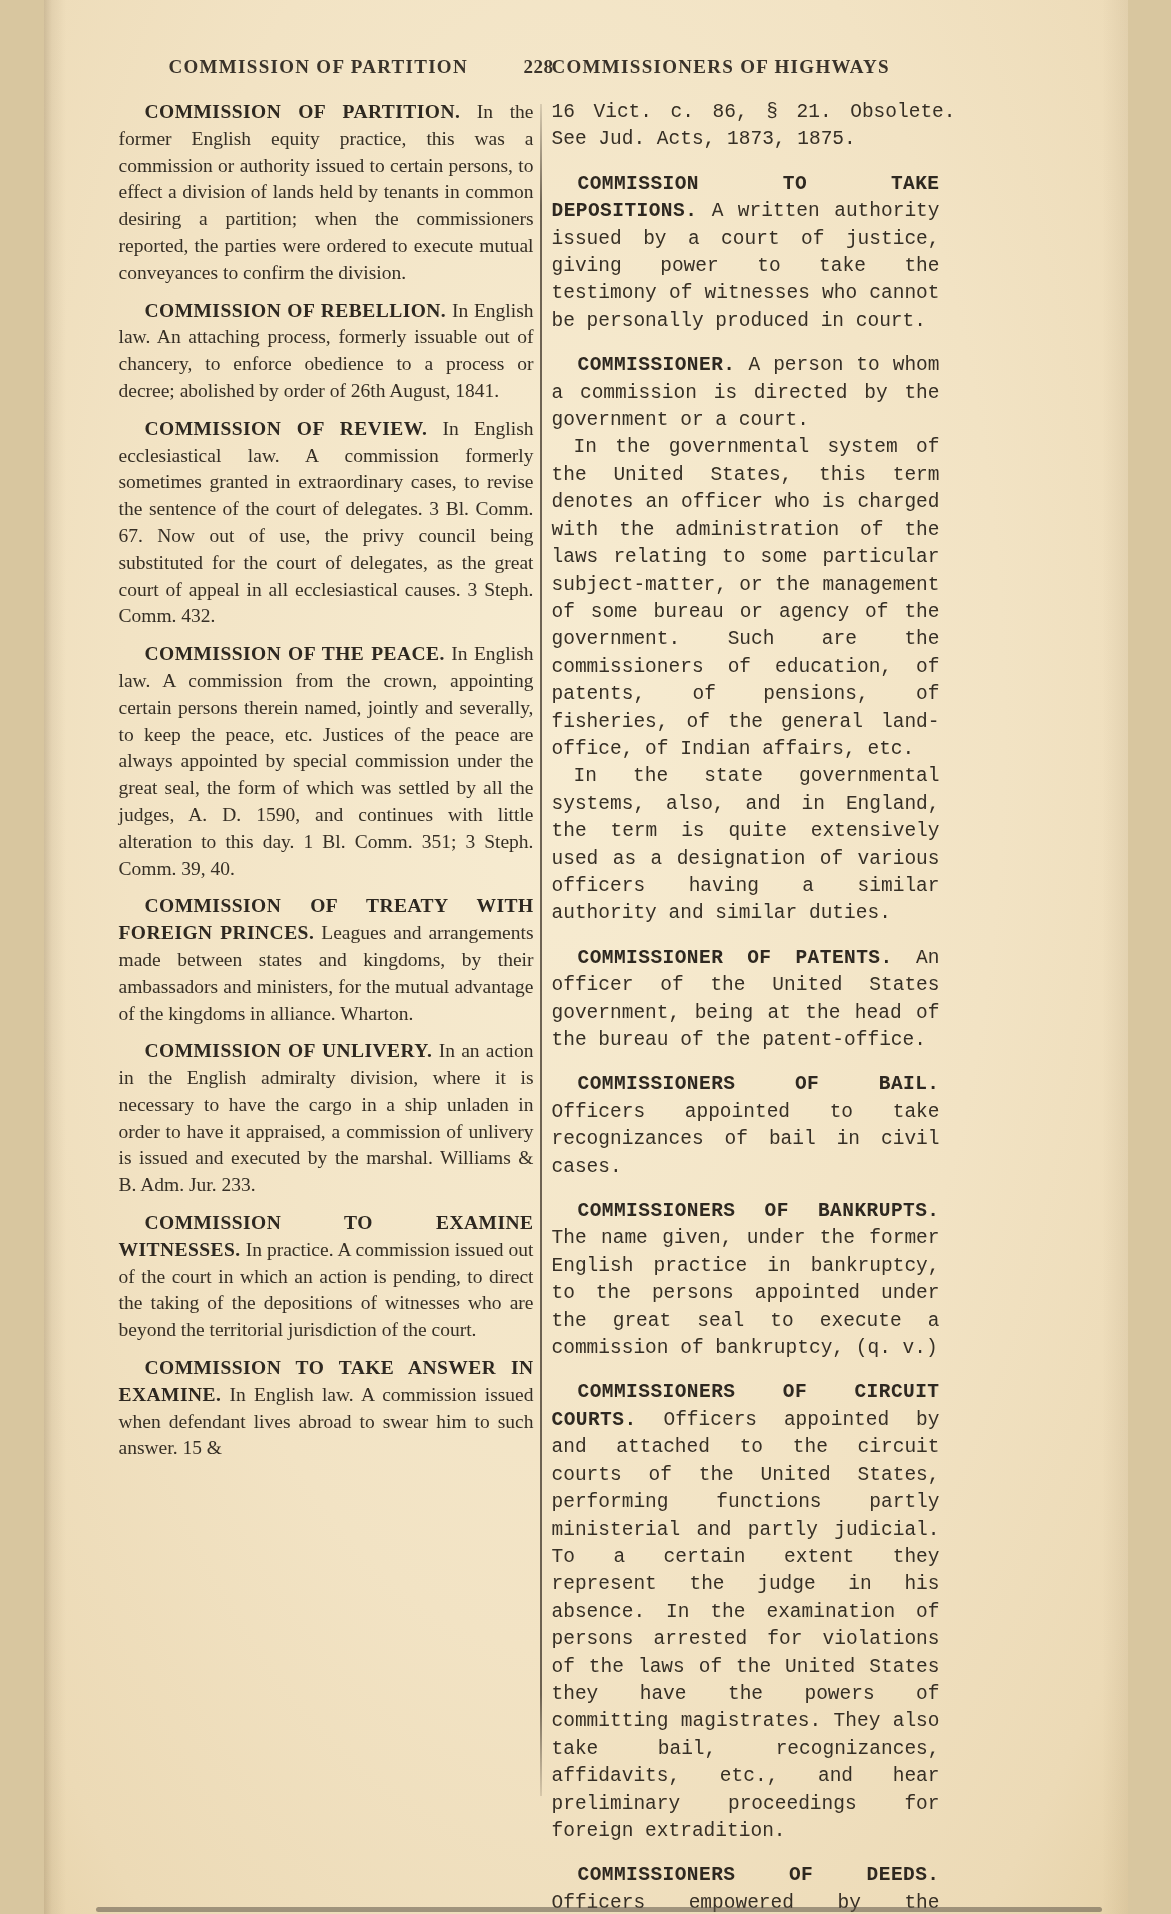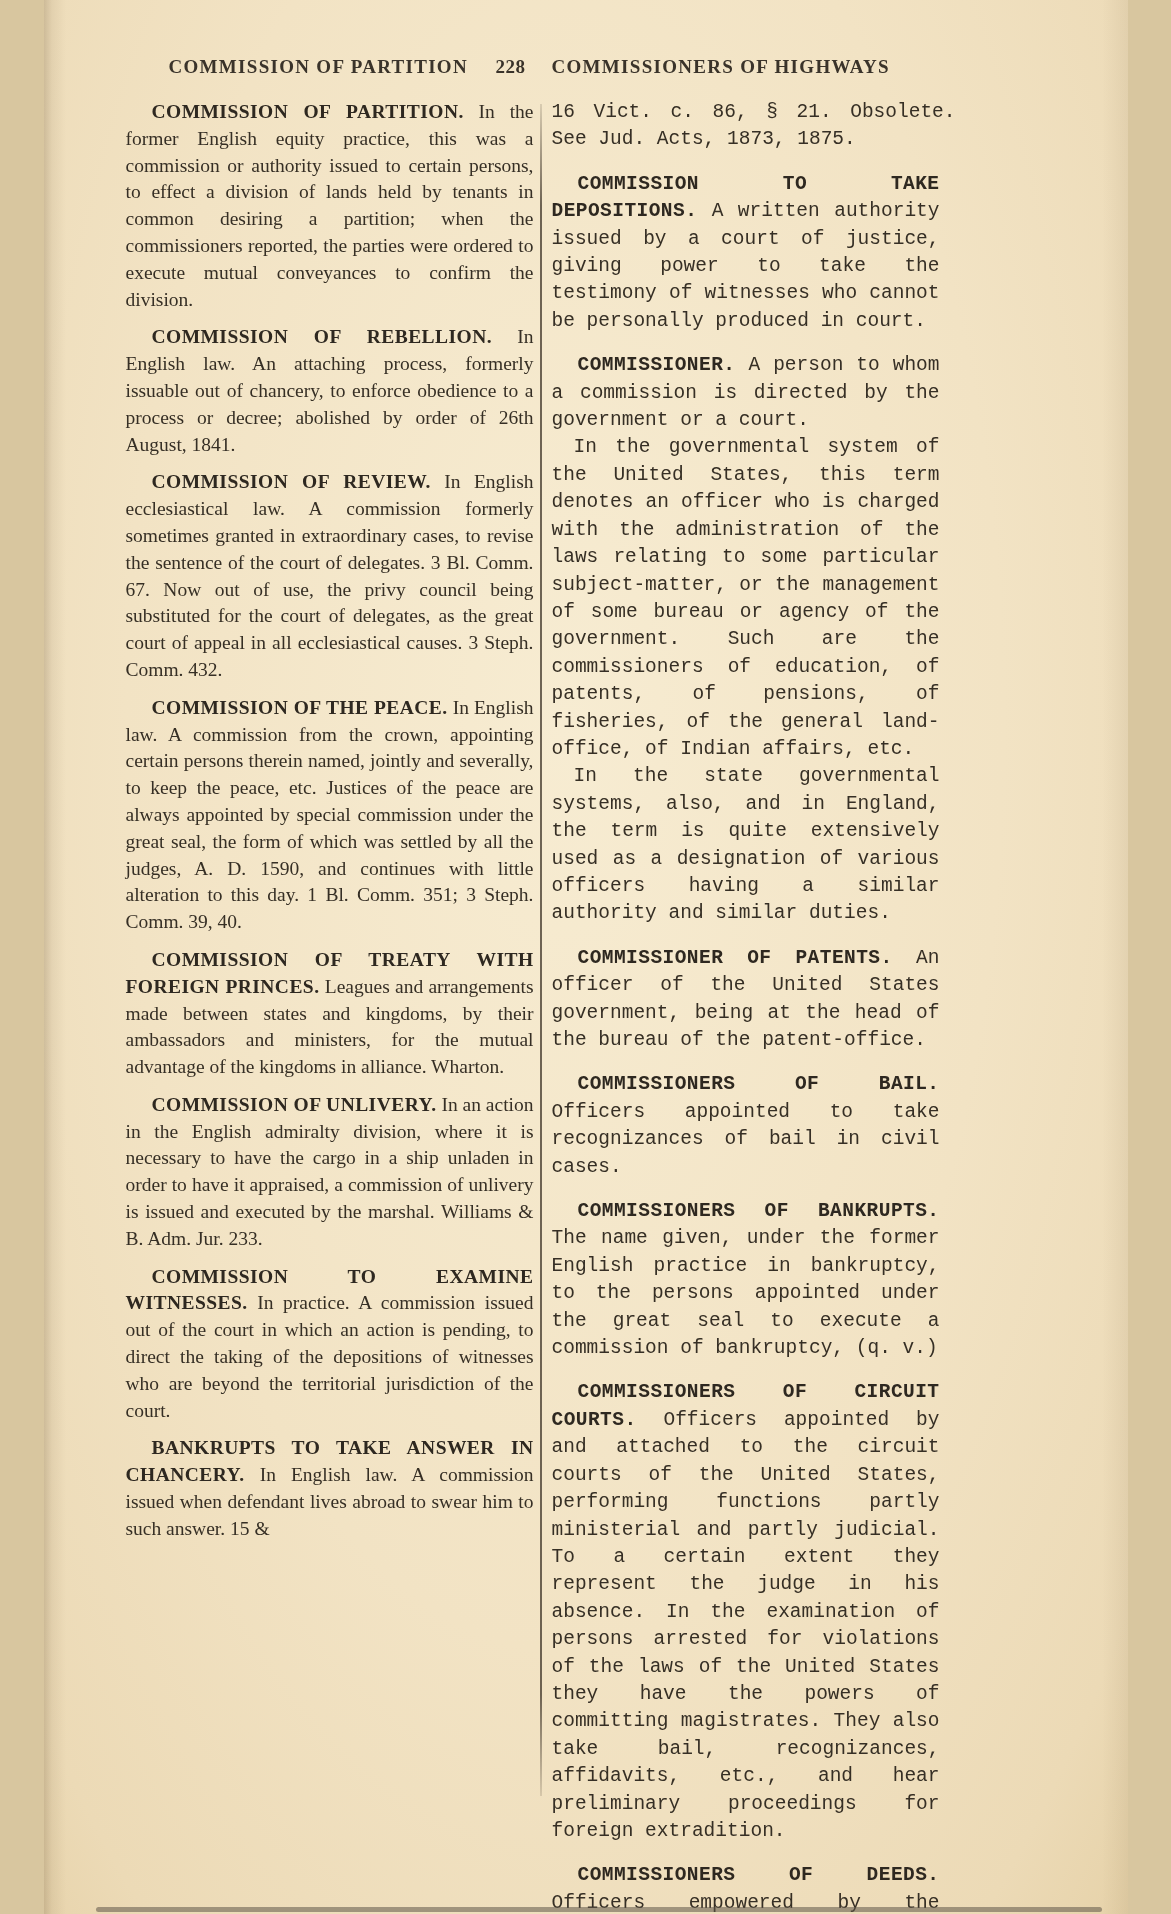--- a/index.html
+++ b/index.html
@@ -16,31 +16,31 @@
     font-family:"Liberation Serif","DejaVu Serif",serif;
     color:#362f25;
   }
   .hdr{
     position:absolute;top:56px;
     font-size:19px;letter-spacing:1.3px;
     font-weight:600;color:#3a332a;
     white-space:nowrap;
   }
   .hdr-left{left:125px;}
-  .hdr-num{left:452px;letter-spacing:.5px;}
+  .hdr-num{left:480px;letter-spacing:.5px;}
   .hdr-right{left:508px;}
   .col{
     position:absolute;top:99px;
     font-size:19.5px;
     text-align:justify;
     color:#362f25;
   }
   .col-left{left:70px;width:420px;line-height:26.8px;}
   .col-right{left:508px;width:404px;line-height:27.4px;font-family:Liberation Mono, monospace;}
-  .col-left .entry{margin:0 0 11px 12px;}
+  .col-left .entry{margin:0 0 11px 5px;}
   .col-right .entry{margin:0 16px 17px 0;}
   .entry p{margin:0;text-indent:26px;text-align:justify;}
   .entry p.cont{text-indent:22px;}
   p.continuation{margin:0 0 17px 0;text-indent:0;text-align:justify;}
   .term{font-weight:700;letter-spacing:.45px;color:#2e2820;}
   .divider{
     position:absolute;left:496px;top:104px;
     width:2px;height:1692px;
     background:linear-gradient(180deg, rgba(64,54,42,.15), rgba(64,54,42,.75) 6%, rgba(64,54,42,.75) 94%, rgba(64,54,42,.15));
   }
@@ -85,21 +85,21 @@
 
     <div class="entry">
       <p><span class="term">COMMISSION OF UNLIVERY.</span> <span>In an action in the English admiralty division, where it is necessary to have the cargo in a ship unladen in order to have it appraised, a commission of unlivery is issued and executed by the marshal. Williams &amp; B. Adm. Jur. 233.</span></p>
     </div>
 
     <div class="entry">
       <p><span class="term">COMMISSION TO EXAMINE WITNESSES.</span> <span>In practice. A commission issued out of the court in which an action is pending, to direct the taking of the depositions of witnesses who are beyond the territorial jurisdiction of the court.</span></p>
     </div>
 
     <div class="entry">
-      <p><span class="term">BANKRUPTS TO TAKE ANSWER IN CHANCERY.</span> <span>In English law. A commission issued when defendant lives abroad to swear him to such answer. 15 &amp;</span></p>
+      <p><span class="term">COMMISSION TO TAKE ANSWER IN EXAMINE.</span> <span>In English law. A commission issued when defendant lives abroad to swear him to such answer. 15 &amp;</span></p>
     </div>
 
   </div>
 
   <div class="col col-right">
 
     <p class="continuation">16 Vict. c. 86, § 21. Obsolete. See Jud. Acts, 1873, 1875.</p>
 
     <div class="entry">
       <p><span class="term">COMMISSION TO TAKE DEPOSITIONS.</span> <span>A written authority issued by a court of justice, giving power to take the testimony of witnesses who cannot be personally produced in court.</span></p>

